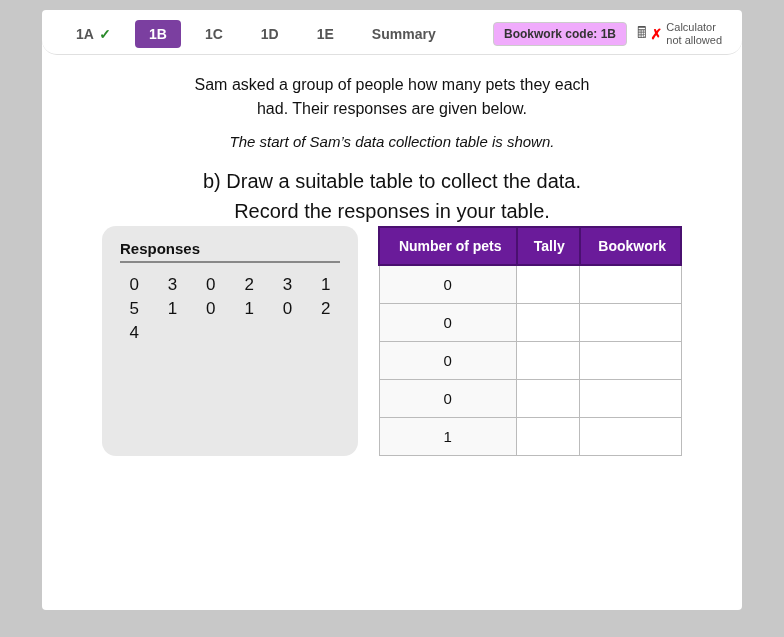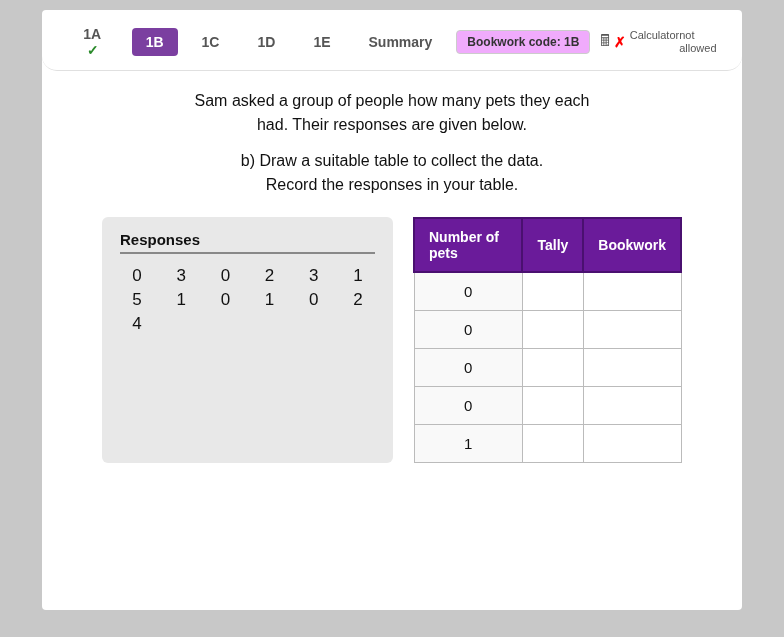--- a/index.html
+++ b/index.html
@@ -111,41 +111,40 @@
     }
 
     .question-a {
       font-size: 16px;
       color: #111;
       margin-bottom: 16px;
       line-height: 1.4;
     }
 
     .question-b {
-      font-size: 16px;
-      color: #111;
-      text-align: center;
-      margin-bottom: 20px;
+      font-size: 20px;
+      color: #111;
+      text-align: center;
       line-height: 1.5;
     }
 
     
     .bottom-area {
       display: flex;
       justify-content: center;
       gap: 20px;
       padding: 0 20px;
     }
 
     
     .responses-panel {
       background: #e8e8e8;
-      border-radius: 6px;
+      border-radius: 14px;
       padding: 14px 18px 18px 18px;
-      width: 291px;
+      width: 256px;
       min-height: 170px;
     }
 
     .responses-title {
       font-size: 15px;
       font-weight: 600;
       color: #111;
       border-bottom: 2px solid #888;
       padding-bottom: 4px;
       margin-bottom: 12px;
@@ -173,21 +172,21 @@
     .data-table {
       border-collapse: collapse;
       width: 100%;
       font-size: 14px;
     }
 
     .data-table th {
       background: #6a1b9a;
       color: white;
       padding: 10px 14px;
-      text-align: left;
+      text-align: right;
       font-weight: 700;
       border: 2px solid #4a1070;
       font-size: 14px;
       margin-top: 20px;
     }
 
     .data-table td {
       background: #ffffff;
       border: 1px solid #bbb;
       padding: 10px 14px;
@@ -239,35 +238,38 @@
       <span>Summary</span>
     </button>
 
     <div class="bookwork-badge">
       <span>Bookwork code: 1B</span>
     </div>
 
     <div class="calculator-info">
       <span class="calc-icon">🖩</span>
       <span class="no-calc-x">✗</span>
-      <div style="display:flex;font-size:11px;line-height:1.2;">
+      <div style="display:flex;flex-direction:column;font-size:11px;line-height:1.2;">
         <span>Calculator</span>
         <span>not allowed</span>
       </div>
     </div>
 
   </div>
 
   <div class="content">
 
     <p class="intro-text">
       <span>Sam asked a group of people how many pets they each</span><br>
       <span>had. Their responses are given below.</span>
     </p>
 
+    <p class="italic-text">
+      <span>The start of Sam’s data collection table is shown.</span>
+    </p>
 
 
     <p class="question-b">
       <span>b) Draw a suitable table to collect the data.</span><br>
       <span>Record the responses in your table.</span>
     </p>
 
     <div class="bottom-area">
 
       <div class="responses-panel">

